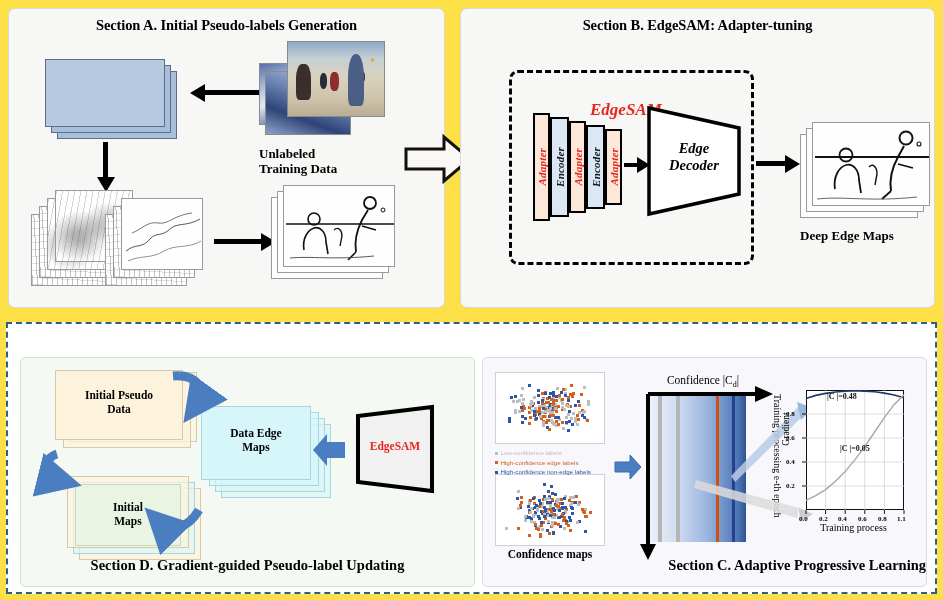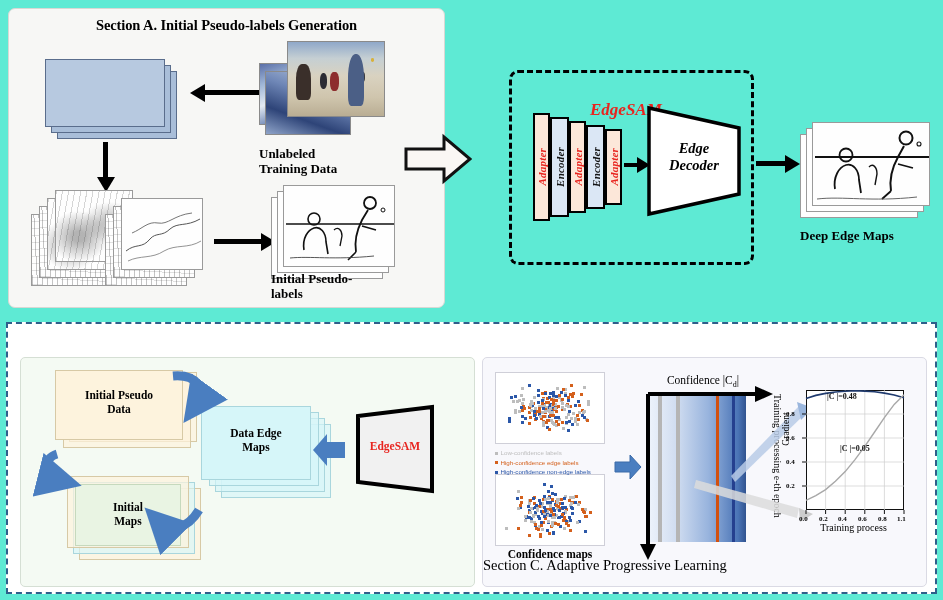--- a/index.html
+++ b/index.html
@@ -4,21 +4,21 @@
 <style>
   * { box-sizing: border-box; }
   html, body {
     margin: 0; padding: 0;
     background: #ffffff;
     font-family: "Liberation Serif", "DejaVu Serif", serif;
   }
   #figure {
     position: relative;
     width: 943px; height: 600px;
-    background: #5eead4;
+    background: #fde047;
     overflow: hidden;
   }
 
   
   .panel {
     position: absolute;
     background: #f7f7f5;
     border: 1px solid #d8d8d4;
     border-radius: 7px;
   }
@@ -186,21 +186,21 @@
     text-align: center; font-weight: bold; font-size: 11.5px; color: #e8251f;
   }
 
   
   #sectionC {
     position: absolute; left: 474px; top: 33px; width: 445px; height: 230px;
     background: #f8f8fc; border: 1px solid #dadae4; border-radius: 5px;
   }
   #sectionC .sec-cap {
     position: absolute; left: 0; top: 199px; width: 100%;
-    text-align: left; font-weight: normal; font-size: 14.5px; color: #000;
+    text-align: right; font-weight: bold; font-size: 14.5px; color: #000;
   }
   .scatter {
     position: absolute; background: #fff; border: 1px solid #cfcfd8;
   }
   .scap {
     position: absolute; text-align: center; font-weight: bold;
     font-size: 11.5px; color: #000;
   }
   .legend {
     position: absolute; font-size: 6.2px; line-height: 1.55;
@@ -330,30 +330,29 @@
           <circle cx="30" cy="33" r="6" stroke="#111" stroke-width="1.6" fill="none"></circle>
           <path d="M72 66 C70 54, 74 42, 78 34 L84 24" stroke="#111" stroke-width="1.8" fill="none"></path>
           <circle cx="86" cy="17" r="6" stroke="#111" stroke-width="1.8" fill="none"></circle>
           <path d="M72 66 L64 74 M78 40 L92 44" stroke="#111" stroke-width="1.6" fill="none"></path>
           <path d="M50 44 C54 40, 58 44, 58 50 L56 60" stroke="#111" stroke-width="1.3" fill="none"></path>
           <circle cx="99" cy="24" r="2" stroke="#111" stroke-width="1" fill="none"></circle>
           <path d="M6 72 C26 70, 50 74, 90 70" stroke="#444" stroke-width="0.9" fill="none"></path>
         </svg>
       </div>
     </div>
-    <div class="cap" style="left:262px; top:262px; width:124px;">
-      <span>Initial Pseudo-</span><br>
-      <span>labels</span>
-    </div>
   </div>
 
   <svg id="bigArrow" viewBox="0 0 68 52">
     <polygon points="2,16 40,16 40,4 66,26 40,48 40,36 2,36" fill="#faf7f4" stroke="#111" stroke-width="3" stroke-linejoin="miter"></polygon>
   </svg>
 
+  <div class="panel" id="sectionB">
+    <div class="panel-title">Section B. EdgeSAM: Adapter-tuning</div>
+  </div>
 
   <div id="dashBox" style="left:509px; top:70px;"></div>
   <div id="edgesamLabel" style="left:590px; top:100px;">EdgeSAM</div>
 
   <div class="slab slab-ad" style="left:533px; top:113px; width:17px; height:108px;">
       <span>Adapter</span>
     </div>
   <div class="slab slab-en" style="left:550px; top:117px; width:19px; height:100px;">
       <span>Encoder</span>
     </div>
@@ -441,20 +440,21 @@
         <path d="M178 152 C166 172, 148 174, 140 166" stroke="#4a7ec0" stroke-width="9" fill="none" stroke-linecap="butt" marker-end="url(#bluehead)"></path>
 
         <polygon points="324,84 306,84 306,76 292,92 306,108 306,100 324,100" fill="#4a7ec0"></polygon>
       </svg>
 
       <svg id="edgesamTrapD" viewBox="0 0 82 90">
         <polygon points="4,12 78,3 78,87 4,78" fill="#f1f1f1" stroke="#000" stroke-width="4" stroke-linejoin="miter"></polygon>
       </svg>
       <div id="edgesamTrapDText">EdgeSAM</div>
 
+      <div class="sec-cap">Section D. Gradient-guided Pseudo-label Updating</div>
     </div>
 
     <div id="sectionC">
 
       <div class="scatter" id="scat1" style="left:12px; top:14px; width:110px; height:72px;">
           <div style="position: absolute; width: 3px; height: 3px; background: rgb(43, 87, 168); left: 81px; top: 27px;"></div>
           <div style="position: absolute; width: 3px; height: 3px; background: rgb(212, 96, 28); left: 50.2px; top: 45.7px;"></div>
           <div style="position: absolute; width: 3px; height: 3px; background: rgb(189, 189, 189); left: 34.2px; top: 32.3px;"></div>
           <div style="position: absolute; width: 3px; height: 3px; background: rgb(43, 87, 168); left: 48.5px; top: 34.9px;"></div>
           <div style="position: absolute; width: 3px; height: 3px; background: rgb(43, 87, 168); left: 32.3px; top: 11.2px;"></div>

